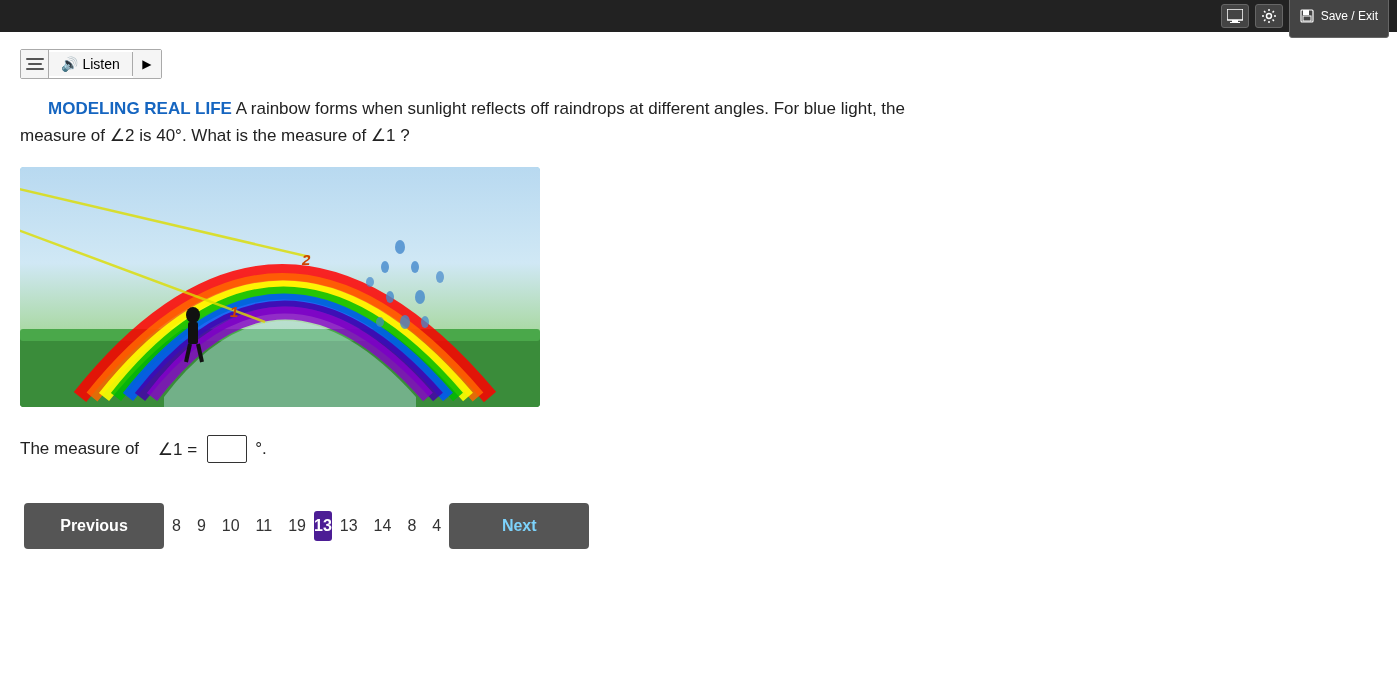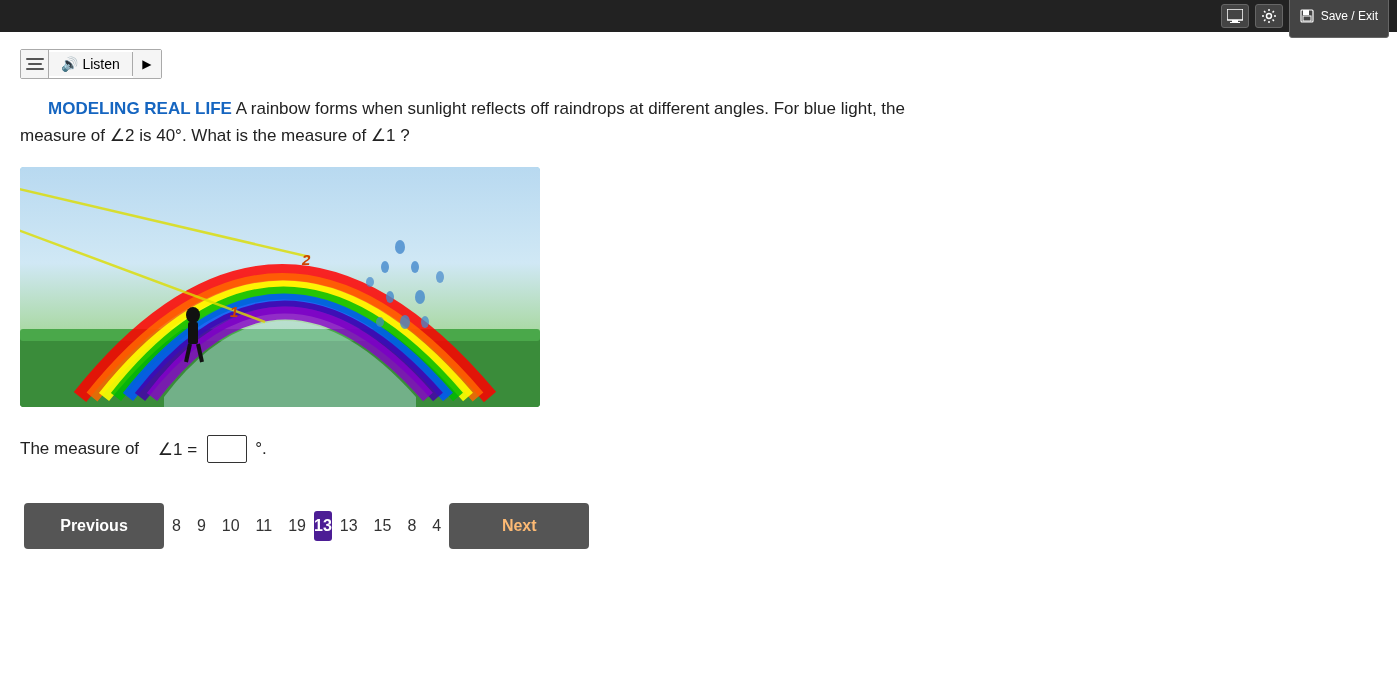--- a/index.html
+++ b/index.html
@@ -172,21 +172,21 @@
       border: none;
       border-radius: 4px;
       padding: 14px 28px;
       font-size: 16px;
       font-weight: bold;
       cursor: pointer;
       min-width: 140px;
     }
     .nav-next-btn {
       background: #555;
-      color: #fdba74;
+      color: #7dd3fc;
       border: none;
       border-radius: 4px;
       padding: 14px 28px;
       font-size: 16px;
       font-weight: bold;
       cursor: pointer;
       min-width: 140px;
     }
     .nav-page {
       font-size: 16px;
@@ -311,19 +311,19 @@
   
   <div class="nav-bar">
     <button class="nav-prev-btn">Previous</button>
     <span class="nav-page">8</span>
     <span class="nav-page">9</span>
     <span class="nav-page">10</span>
     <span class="nav-page">11</span>
     <span class="nav-page">19</span>
     <span class="nav-page active">13</span>
     <span class="nav-page">13</span>
-    <span class="nav-page">15</span>
+    <span class="nav-page">14</span>
     <span class="nav-page">8</span>
     <span class="nav-page">4</span>
     <button class="nav-next-btn">Next</button>
   </div>
 
 </div>
 
 </body></html>

